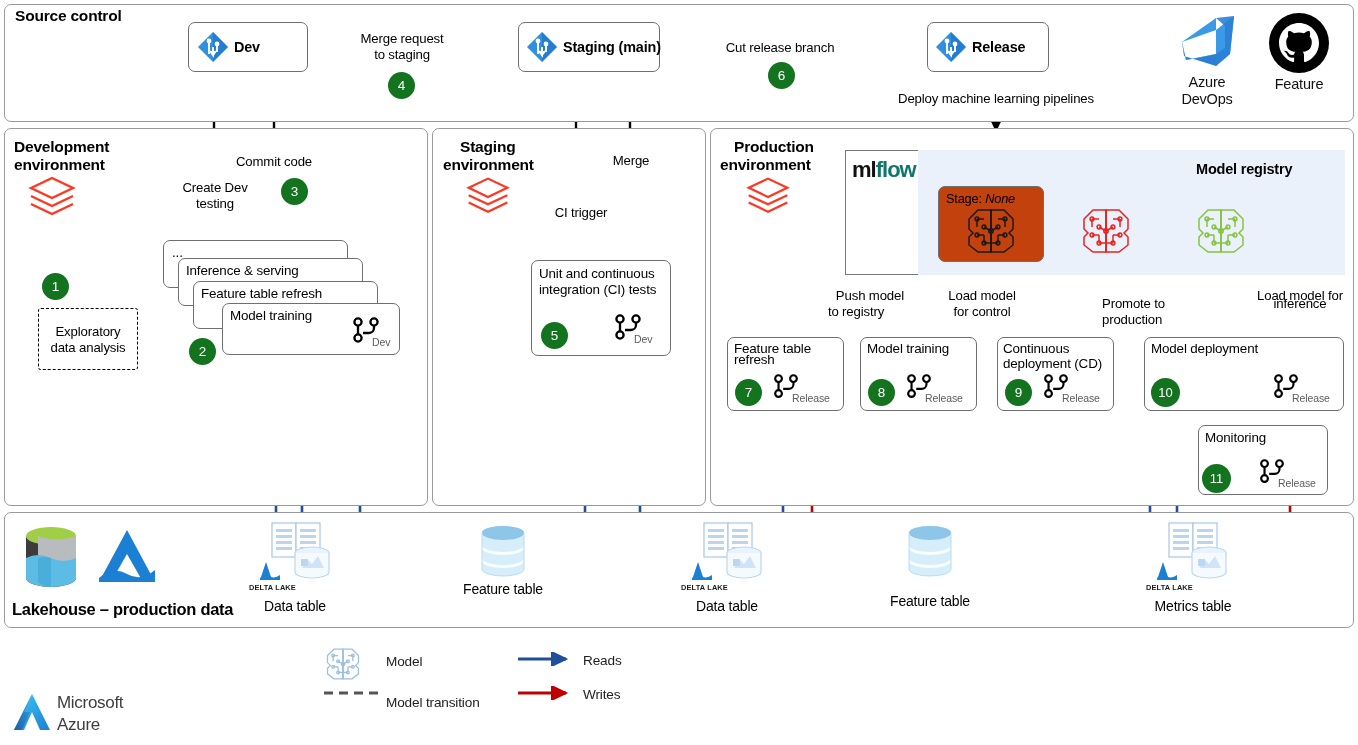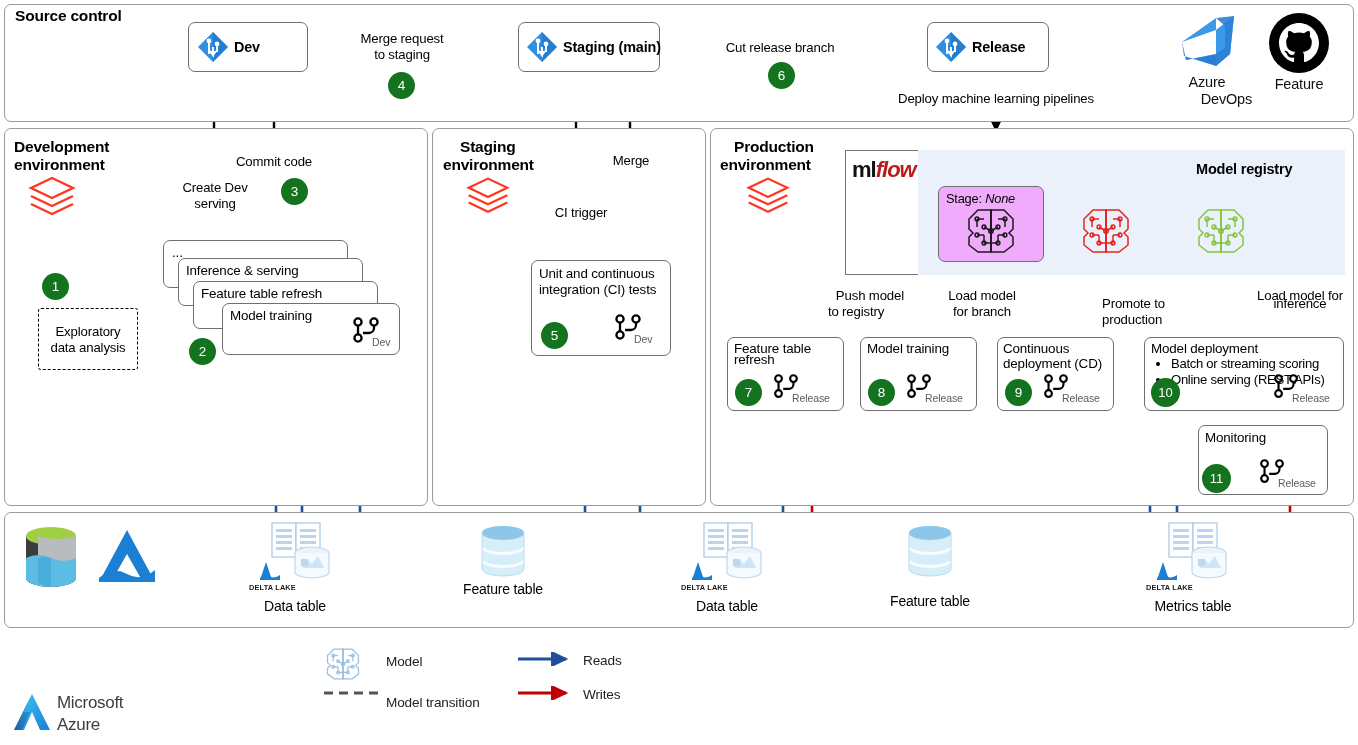--- a/index.html
+++ b/index.html
@@ -16,21 +16,21 @@
   .stepnum.wide{width:29px;height:29px;font-size:13px;}
   .svglayer{position:absolute;left:0;top:0;width:1358px;height:745px;pointer-events:none;}
   .branchlbl{position:absolute;font-size:10.5px;color:#5c5c5c;letter-spacing:-.1px;}
   .logotext{position:absolute;font-size:14.5px;line-height:1.15;text-align:center;color:#111;letter-spacing:-.2px;}
   .lakelabel{position:absolute;font-size:14px;text-align:center;letter-spacing:-.2px;color:#000;}
   .lakehouse-title{position:absolute;font-weight:bold;font-size:16.5px;letter-spacing:-.3px;}
   .legendtext{position:absolute;font-size:13.6px;color:#222;letter-spacing:-.15px;}
   .mlflow-wrap{position:absolute;border:1.2px solid #777;background:#fff;box-sizing:border-box;}
   .registry-inner{position:absolute;background:#eaf1fb;box-sizing:border-box;}
   .registry-title{position:absolute;font-weight:bold;font-size:14.5px;letter-spacing:-.2px;}
-  .stagebox{position:absolute;border:1.3px solid #6f6f6f;border-radius:7px;background:#f0abfc;box-sizing:border-box;}
+  .stagebox{position:absolute;border:1.3px solid #6f6f6f;border-radius:7px;background:#c2410c;box-sizing:border-box;}
   .stagelabel{position:absolute;font-size:12.8px;letter-spacing:-.2px;left:7px;top:4px;white-space:nowrap;}
   .stagelabel i{font-style:italic;}
   .dashedbox{position:absolute;border:1.7px dashed #000;border-radius:3px;box-sizing:border-box;background:#fff;}
   .deltatext{position:absolute;font-size:7.4px;font-weight:bold;color:#1b1b1b;letter-spacing:.15px;}
   .bullet-list{margin:0;padding-left:13px;list-style:disc;}
   .bullet-list li{font-size:13.1px;line-height:1.2;letter-spacing:-.3px;}
 </style>
 </head>
 <body>
 <div id="root">
@@ -172,21 +172,21 @@
 
 <div class="smalltext" style="left:876px;top:91px;width:240px;">Deploy machine learning pipelines</div>
 
 <svg class="abs" style="left:1172px;top:12px;" width="68" height="62" viewBox="0 0 68 62">
   <path d="M10,30 L44,6 L44,18 L62,4 L58,42 L44,54 L44,42 L14,48 z" fill="#3b9ae8"></path>
   <path d="M10,30 L44,18 L44,42 L14,48 z" fill="#ffffff"></path>
   <path d="M10,30 L14,48 L44,42 L44,54 L12,44 z" fill="#2a7fd4"></path>
   <path d="M44,6 L62,4 L58,42 L44,54 L44,42 L53,36 L53,14 z" fill="#2a7fd4" opacity=".9"></path>
 </svg>
 <div class="logotext" style="left:1162px;top:74px;width:90px;">Azure</div>
-<div class="logotext" style="left:1162px;top:91px;width:90px;text-align:right;">DevOps</div>
+<div class="logotext" style="left:1162px;top:91px;width:90px;">DevOps</div>
 
 <svg class="abs" style="left:1268px;top:12px;" width="62" height="62" viewBox="0 0 62 62">
   <circle cx="31" cy="31" r="30" fill="#000"></circle>
   <path fill="#fff" d="M31,11c-11,0-20,9-20,20c0,8.8,5.7,16.3,13.7,19c1,0.2,1.4-0.4,1.4-1c0-0.5,0-1.8,0-3.5
     c-5.6,1.2-6.8-2.7-6.8-2.7c-0.9-2.3-2.2-2.9-2.2-2.9c-1.8-1.2,0.1-1.2,0.1-1.2c2,0.1,3.1,2.1,3.1,2.1c1.8,3.1,4.7,2.2,5.8,1.7
     c0.2-1.3,0.7-2.2,1.3-2.7c-4.5-0.5-9.2-2.2-9.2-9.9c0-2.2,0.8-4,2.1-5.4c-0.2-0.5-0.9-2.6,0.2-5.4c0,0,1.7-0.5,5.5,2.1
     c1.6-0.4,3.3-0.7,5-0.7c1.7,0,3.4,0.2,5,0.7c3.8-2.6,5.5-2.1,5.5-2.1c1.1,2.8,0.4,4.9,0.2,5.4c1.3,1.4,2.1,3.2,2.1,5.4
     c0,7.7-4.7,9.4-9.2,9.9c0.7,0.6,1.4,1.8,1.4,3.7c0,2.7,0,4.8,0,5.5c0,0.5,0.4,1.2,1.4,1C45.3,47.3,51,39.8,51,31
     C51,20,42,11,31,11z"></path>
 </svg>
@@ -197,21 +197,21 @@
 <div class="panel-title" style="left:14px;top:156px;">environment</div>
 <svg class="abs" style="left:27px;top:176px;" width="50" height="44" viewBox="0 0 50 44">
   <g fill="none" stroke="#ff3621" stroke-width="2.4">
     <path d="M4,12 L25,2 L46,12 L25,22 z"></path>
     <path d="M4,20 L25,30 L46,20"></path>
     <path d="M4,28 L25,38 L46,28"></path>
   </g>
 </svg>
 
 <div class="smalltext" style="left:163px;top:180px;width:104px;">Create Dev</div>
-<div class="smalltext" style="left:163px;top:196px;width:104px;">serving</div>
+<div class="smalltext" style="left:163px;top:196px;width:104px;">testing</div>
 <div class="smalltext" style="left:215px;top:154px;width:118px;">Commit code</div>
 <div class="stepnum" style="left:281px;top:178px;">3</div>
 
 <div class="stepnum" style="left:42px;top:273px;">1</div>
 <div class="dashedbox" style="left:38px;top:308px;width:100px;height:62px;"></div>
 <div class="smalltext" style="left:38px;top:324px;width:100px;">Exploratory</div>
 <div class="smalltext" style="left:38px;top:340px;width:100px;">data analysis</div>
 
 <div class="box" style="left:163px;top:240px;width:185px;height:48px;z-index:1;"></div>
 <div class="boxlabel" style="left:172px;top:245px;z-index:2;">...</div>
@@ -273,21 +273,21 @@
   <g fill="none" stroke="#ff3621" stroke-width="2.4">
     <path d="M4,12 L25,2 L46,12 L25,22 z"></path>
     <path d="M4,20 L25,30 L46,20"></path>
     <path d="M4,28 L25,38 L46,28"></path>
   </g>
 </svg>
 
 <div class="mlflow-wrap" style="left:845px;top:150px;width:500px;height:125px;"></div>
 <div class="registry-inner" style="left:918px;top:150px;width:427px;height:125px;"></div>
 <div class="abs" style="left:852px;top:157px;font-size:22px;font-weight:bold;letter-spacing:-1px;">
-  <span style="color:#111;">ml</span><span style="color:#b91c1c;font-style:italic;">flow</span>
+  <span style="color:#111;">ml</span><span style="color:#0f766e;">flow</span>
 </div>
 <div class="registry-title" style="left:1196px;top:161px;">Model registry</div>
 
 <div class="stagebox" style="left:938px;top:186px;width:106px;height:76px;">
   <div class="stagelabel">
     <span>Stage:</span> <i>None</i>
   </div>
 </div>
 <svg class="abs" style="left:964px;top:205px;" width="54" height="52" viewBox="0 0 54 52">
   <g fill="none" stroke="#1b1b1b" stroke-width="1.5">
@@ -343,21 +343,21 @@
     <circle cx="20" cy="38" r="1.9"></circle>
         <circle cx="34" cy="38" r="1.9"></circle>
     <circle cx="27" cy="26" r="2.2"></circle>
   </g>
 </svg>
 
 <div class="smalltext" style="left:808px;top:288px;width:96px;text-align:right;">Push model</div>
 <div class="smalltext" style="left:808px;top:304px;width:96px;">to registry</div>
 
 <div class="smalltext" style="left:934px;top:288px;width:96px;">Load model</div>
-<div class="smalltext" style="left:934px;top:304px;width:96px;">for branch</div>
+<div class="smalltext" style="left:934px;top:304px;width:96px;">for control</div>
 
 <div class="smalltext" style="left:1102px;top:296px;width:92px;text-align:left;">Promote to</div>
 <div class="smalltext" style="left:1102px;top:312px;width:92px;text-align:left;">production</div>
 
 <div class="smalltext" style="left:1246px;top:288px;width:108px;">Load model for</div>
 <div class="smalltext" style="left:1246px;top:296px;width:108px;">inference</div>
 
 <div class="box" style="left:727px;top:337px;width:117px;height:74px;"></div>
 <div class="boxlabel" style="left:734px;top:341px;">Feature table</div>
 <div class="boxlabel" style="left:734px;top:352px;">refresh</div>
@@ -397,24 +397,20 @@
         <circle cx="23" cy="6" r="3.6"></circle>
         <circle cx="7" cy="22" r="3.6"></circle>
     <path d="M7,9.6 L7,18.4"></path>
         <path d="M23,9.6 L23,12 A5,5 0 0 1 18,17 L12,17"></path>
   </g>
 </svg>
 <div class="branchlbl" style="left:1062px;top:392px;">Release</div>
 
 <div class="box" style="left:1144px;top:337px;width:200px;height:74px;"></div>
 <div class="boxlabel" style="left:1151px;top:341px;text-align:center;">Model deployment</div>
-<ul class="bullet-list abs" style="left:1158px;top:356px;width:175px;">
-  <li>Batch or streaming scoring</li>
-  <li>Online serving (REST APIs)</li>
-</ul>
 <div class="stepnum wide" style="left:1151px;top:378px;">10</div>
 <svg class="abs" style="left:1272px;top:373px;" width="28" height="28" viewBox="0 0 30 30">
   <g fill="none" stroke="#000" stroke-width="2.3">
     <circle cx="7" cy="6" r="3.6"></circle>
         <circle cx="23" cy="6" r="3.6"></circle>
         <circle cx="7" cy="22" r="3.6"></circle>
     <path d="M7,9.6 L7,18.4"></path>
         <path d="M23,9.6 L23,12 A5,5 0 0 1 18,17 L12,17"></path>
   </g>
 </svg>
@@ -440,20 +436,21 @@
   <ellipse cx="31" cy="12" rx="25" ry="9" fill="#a0cf45"></ellipse>
   <path d="M6,12 L6,54 A25,9 0 0 0 56,54 L56,12 A25,9 0 0 1 6,12 z" fill="#3c3c3c"></path>
   <path d="M18,12 L18,56 A25,9 0 0 0 56,54 L56,12 A25,9 0 0 1 18,12 z" fill="#b9bcbe"></path>
   <path d="M6,34 q12,-6 25,0 q12,6 25,0 L56,54 A25,9 0 0 1 6,54 z" fill="#5dbce4"></path>
   <path d="M18,34.5 q6,-3 13,-0.2 L31,63 A25,9 0 0 1 18,58 z" fill="#3ba3d1" opacity=".55"></path>
 </svg>
 <svg class="abs" style="left:93px;top:526px;" width="68" height="62" viewBox="0 0 68 62">
   <path d="M34,4 L62,56 L50,56 L34,28 L18,56 L6,56 z" fill="#1b7fd4"></path>
   <path d="M6,52 q14,-12 28,-4 q14,8 28,-4 L62,56 L6,56 z" fill="#1b7fd4"></path>
 </svg>
+<div class="lakehouse-title" style="left:12px;top:600px;">Lakehouse – production data</div>
 
 <svg class="abs" style="left:258px;top:520px;" width="78" height="66" viewBox="0 0 78 66">
   <g>
     <rect x="14" y="3" width="24" height="34" fill="#fff" stroke="#a9c6e8" stroke-width="1.2"></rect>
     <rect x="38" y="3" width="24" height="34" fill="#fff" stroke="#a9c6e8" stroke-width="1.2"></rect>
     <g fill="#bcd4ee">
           <rect x="18" y="9" width="16" height="3"></rect>
           <rect x="18" y="15" width="16" height="3"></rect>
       <rect x="18" y="21" width="16" height="3"></rect>
           <rect x="18" y="27" width="16" height="3"></rect>

